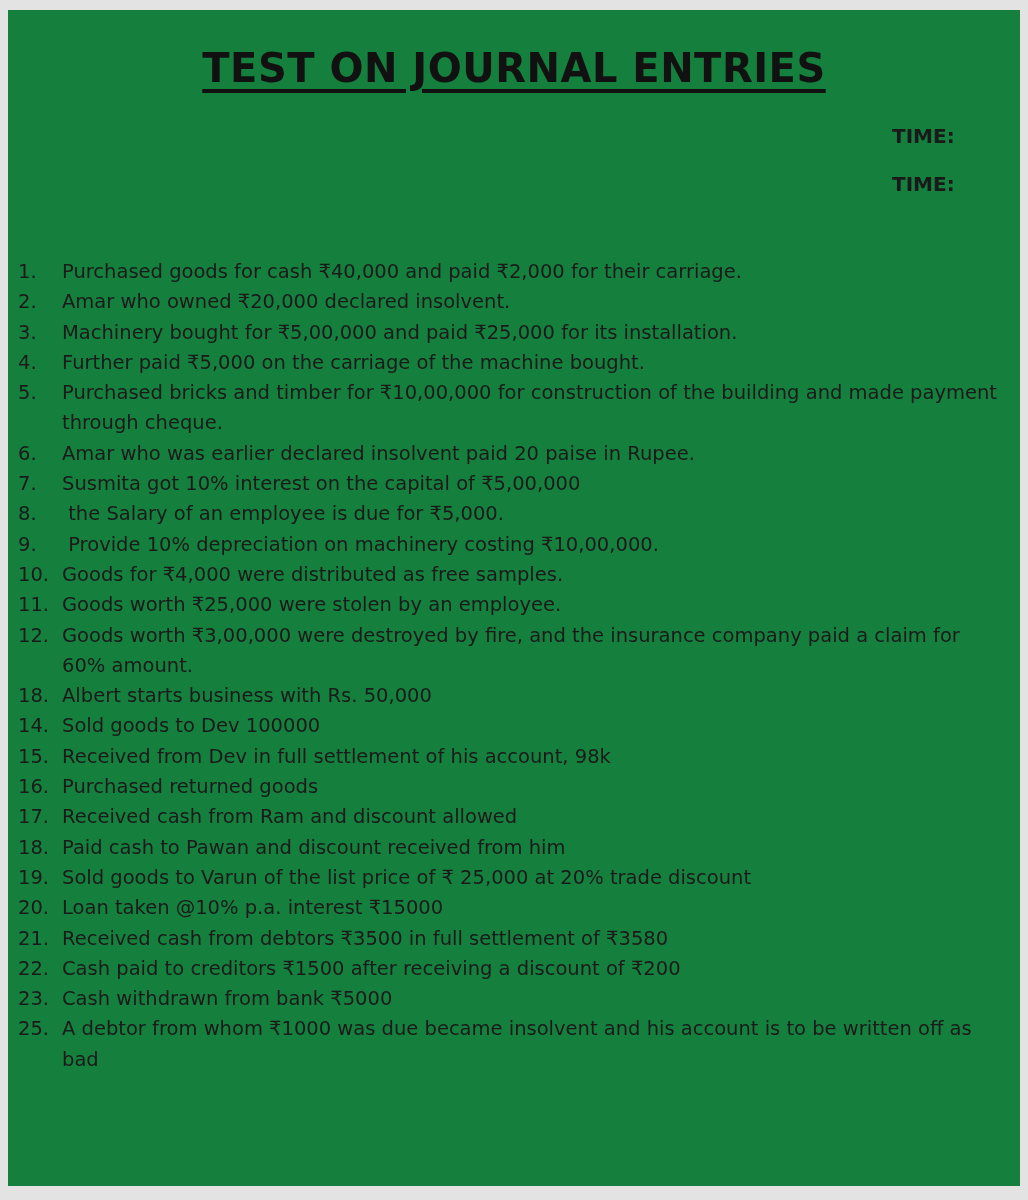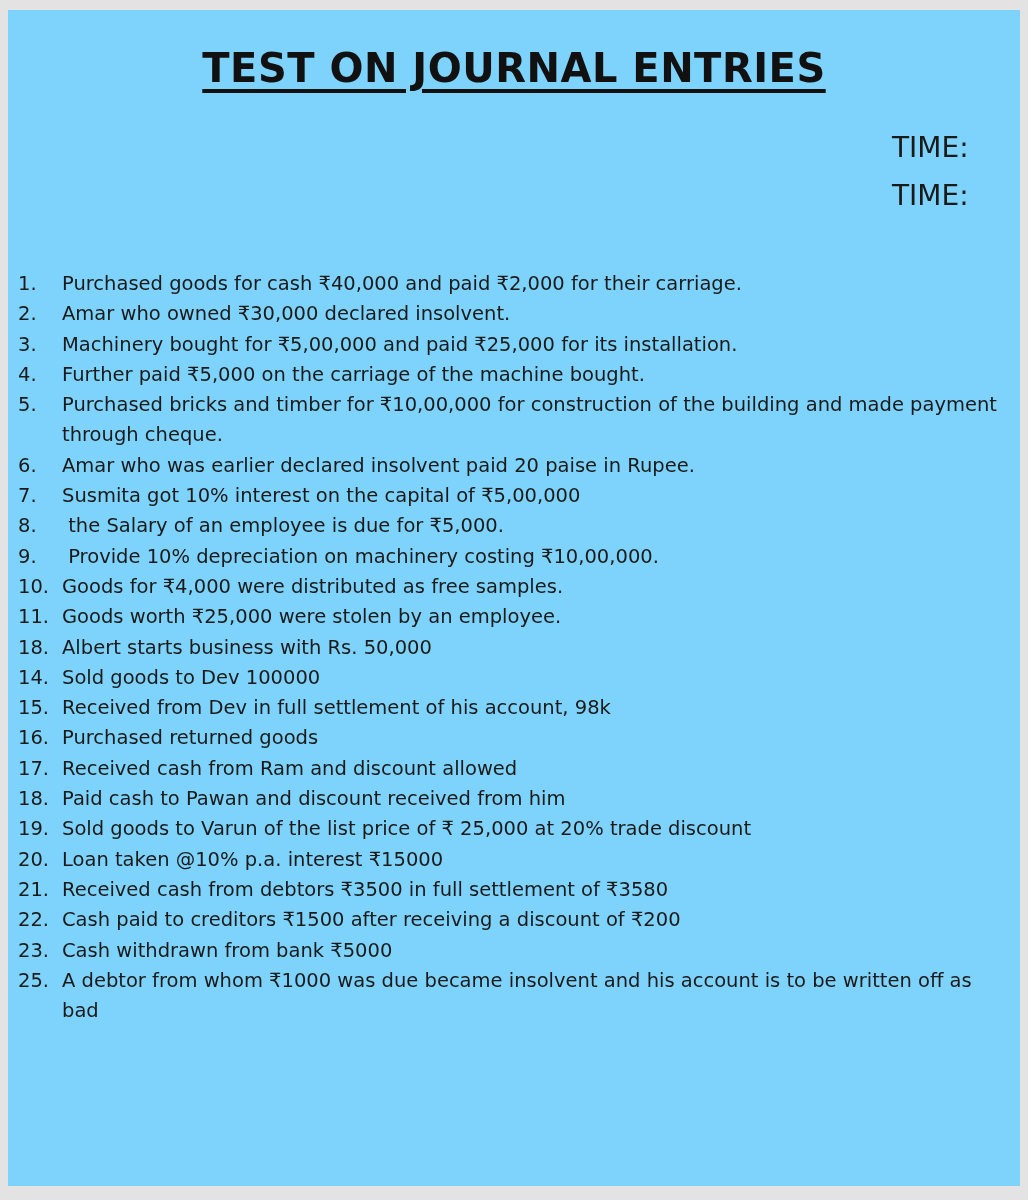--- a/index.html
+++ b/index.html
@@ -9,41 +9,41 @@
     width: 1028px;
     height: 1200px;
     font-family: "DejaVu Sans", "Liberation Sans", sans-serif;
   }
   .page {
     position: absolute;
     left: 8px;
     top: 10px;
     width: 1012px;
     height: 1176px;
-    background: #7dd3fc;
+    background: #15803d;
     color: #141414;
     box-sizing: border-box;
     overflow: hidden;
   }
   .doc-title {
     margin: 35px 0 0 0;
     text-align: center;
     font-size: 40px;
     font-weight: bold;
     letter-spacing: 0.5px;
     text-decoration: underline;
     text-decoration-thickness: 4px;
     text-underline-offset: 7px;
     color: #111111;
   }
   .meta {
-    margin-top: 46px;
+    margin-top: 34px;
     margin-left: 884px;
-    font-size: 28px;
-    font-weight: normal;
+    font-size: 20px;
+    font-weight: bold;
     color: #191919;
   }
   .meta .meta-line {
     margin-bottom: 26px;
     line-height: 22px;
   }
   .questions {
     margin-top: 62px;
     margin-left: 10px;
     margin-right: 14px;
@@ -76,21 +76,21 @@
     <div class="meta-line">TIME:</div>
   </div>
 
   <div class="questions">
     <div class="q">
       <span class="q-num">1.</span>
       <span class="q-text">Purchased goods for cash ₹40,000 and paid ₹2,000 for their carriage.</span>
     </div>
     <div class="q">
       <span class="q-num">2.</span>
-      <span class="q-text">Amar who owned ₹30,000 declared insolvent.</span>
+      <span class="q-text">Amar who owned ₹20,000 declared insolvent.</span>
     </div>
     <div class="q">
       <span class="q-num">3.</span>
       <span class="q-text">Machinery bought for ₹5,00,000 and paid ₹25,000 for its installation.</span>
     </div>
     <div class="q">
       <span class="q-num">4.</span>
       <span class="q-text">Further paid ₹5,000 on the carriage of the machine bought.</span>
     </div>
     <div class="q">
@@ -113,20 +113,24 @@
       <span class="q-num">9.</span>
       <span class="q-text"> Provide 10% depreciation on machinery costing ₹10,00,000.</span>
     </div>
     <div class="q">
       <span class="q-num">10.</span>
       <span class="q-text">Goods for ₹4,000 were distributed as free samples.</span>
     </div>
     <div class="q">
       <span class="q-num">11.</span>
       <span class="q-text">Goods worth ₹25,000 were stolen by an employee.</span>
+    </div>
+    <div class="q">
+      <span class="q-num">12.</span>
+      <span class="q-text">Goods worth ₹3,00,000 were destroyed by fire, and the insurance company paid a claim for 60% amount.</span>
     </div>
     <div class="q">
       <span class="q-num">18.</span>
       <span class="q-text">Albert starts business with Rs. 50,000</span>
     </div>
     <div class="q">
       <span class="q-num">14.</span>
       <span class="q-text">Sold goods to Dev 100000</span>
     </div>
     <div class="q">

